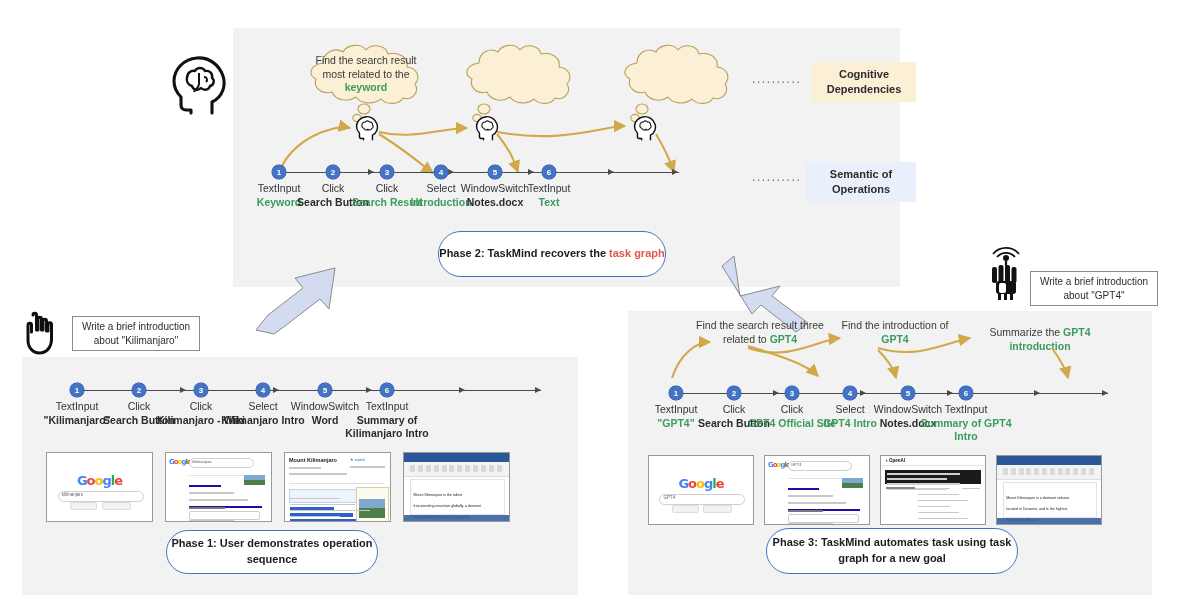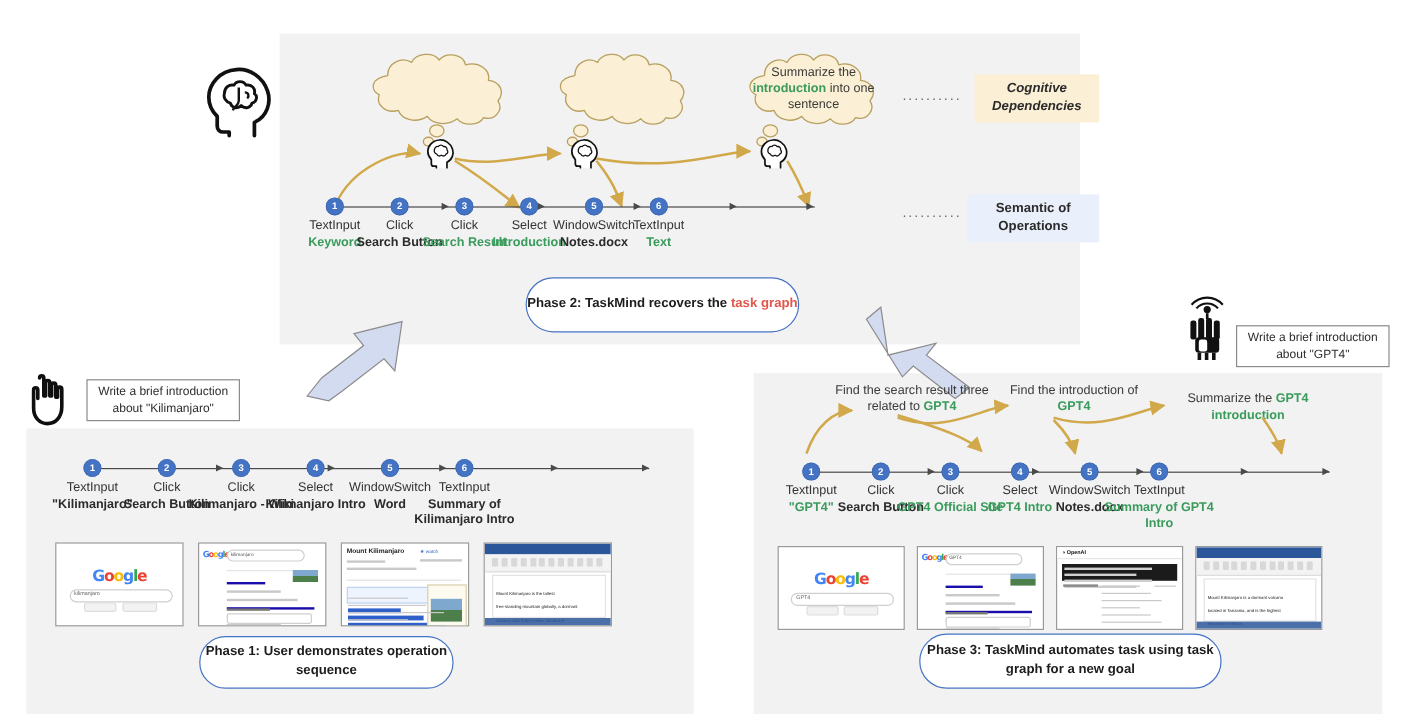--- a/index.html
+++ b/index.html
@@ -104,20 +104,23 @@
     <path d="M36 25 C39 25 40 28 38 30" fill="none" stroke="#111" stroke-width="2"></path>
   </svg>
 </div>
 
 <div class="cloud" style="left:293px;top:43px;width:146px;height:63px;">
   <svg width="146" height="63" viewBox="0 0 146 63">
     <path d="M30 20 C30 9 42 4 50 9 C54 1 68 0 73 7 C79 0 93 2 95 11 C106 8 116 15 114 24
              C124 25 128 34 122 41 C127 49 119 58 110 55 C106 62 93 62 88 56 C80 62 68 61 63 54
              C54 60 42 57 39 49 C28 52 20 44 23 36 C15 32 16 22 30 20 Z" fill="#fbefd5" stroke="#b9a05f" stroke-width="1.1" stroke-linejoin="round"></path>
   </svg>
+  <div class="cloud-txt">
+    <span>Find the search result most related to the </span><span class="green">keyword</span><span></span>
+  </div>
 </div>
 <div class="abs" style="left:352px;top:103px;">
   <svg width="20" height="22" viewBox="0 0 20 22">
     <ellipse cx="12" cy="6" rx="6" ry="5" fill="#fbefd5" stroke="#b9a05f" stroke-width="1.1"></ellipse>
     <ellipse cx="5" cy="15" rx="4.2" ry="3.6" fill="#fbefd5" stroke="#b9a05f" stroke-width="1.1"></ellipse>
   </svg>
 </div>
 
 <div class="cloud" style="left:450px;top:43px;width:140px;height:63px;">
   <svg width="140" height="63" viewBox="0 0 140 63">
@@ -132,33 +135,30 @@
     <ellipse cx="5" cy="15" rx="4.2" ry="3.6" fill="#fbefd5" stroke="#b9a05f" stroke-width="1.1"></ellipse>
   </svg>
 </div>
 
 <div class="cloud" style="left:608px;top:43px;width:140px;height:63px;">
   <svg width="140" height="63" viewBox="0 0 140 63">
     <path d="M29 20 C29 9 40 4 48 9 C52 1 65 0 70 7 C76 0 89 2 91 11 C101 8 111 15 109 24
              C119 25 123 34 117 41 C122 49 114 58 105 55 C101 62 89 62 84 56 C77 62 65 61 60 54
              C52 60 40 57 37 49 C27 52 19 44 22 36 C14 32 15 22 29 20 Z" fill="#fbefd5" stroke="#b9a05f" stroke-width="1.1" stroke-linejoin="round"></path>
   </svg>
-  <div class="cloud-txt">
-    <span>Summarize the </span><span class="green">introduction</span><span> into one sentence</span>
-  </div>
 </div>
 <div class="abs" style="left:630px;top:103px;">
   <svg width="20" height="22" viewBox="0 0 20 22">
     <ellipse cx="12" cy="6" rx="6" ry="5" fill="#fbefd5" stroke="#b9a05f" stroke-width="1.1"></ellipse>
     <ellipse cx="5" cy="15" rx="4.2" ry="3.6" fill="#fbefd5" stroke="#b9a05f" stroke-width="1.1"></ellipse>
   </svg>
 </div>
 
 <div class="abs" style="left:752px;top:72px;font-size:12px;letter-spacing:1.6px;color:#6b6b6b;">..........</div>
-<div class="chip cog" style="left:812px;top:62px;width:86px;font-style:italic;">
+<div class="chip cog" style="left:812px;top:62px;width:86px;">
   <span>Cognitive Dependencies</span>
 </div>
 
 <div class="abs" style="left:354px;top:114px;">
   <svg width="26" height="28" viewBox="0 0 62 66">
     <path d="M44 61 L44 50 C55 45 58 33 55 24 C51 12 40 5 29 6 C15 7 6 18 6 29 C6 36 9 41 13 45 L13 53 C13 56 15 58 18 58 L23 58 L23 61" fill="#fff" stroke="#111" stroke-width="3.4" stroke-linecap="round" stroke-linejoin="round"></path>
     <path d="M19 26 C19 21 23 18 27 19 C29 15 35 15 37 19 C42 18 45 22 44 26 C47 28 46 33 42 34 C41 38 36 39 33 36 C30 39 25 38 24 34 C20 33 18 29 19 26 Z" fill="none" stroke="#111" stroke-width="2.6" stroke-linejoin="round"></path>
   </svg>
 </div>
 <div class="abs" style="left:474px;top:114px;">

